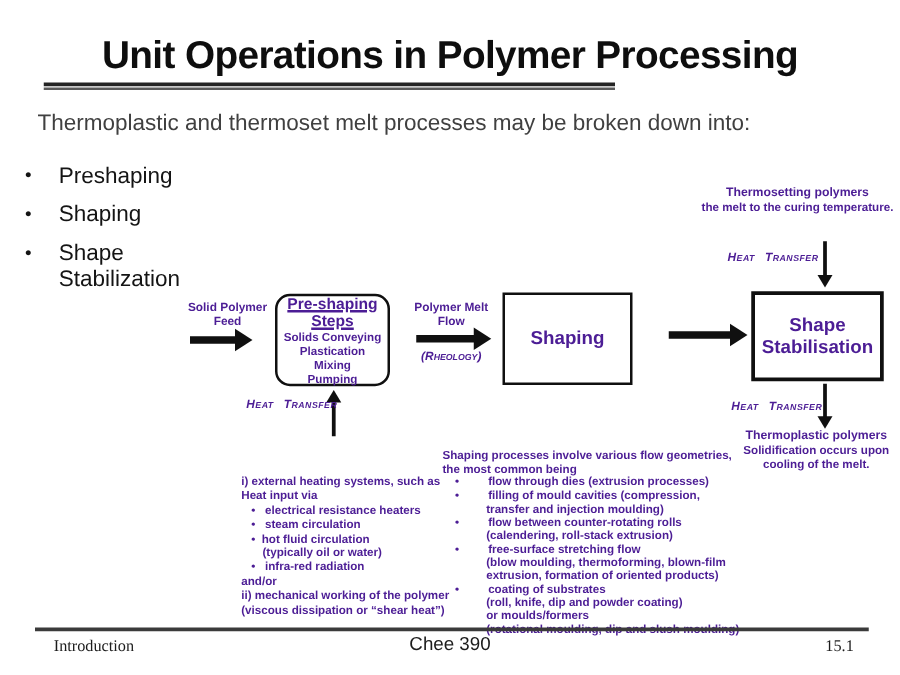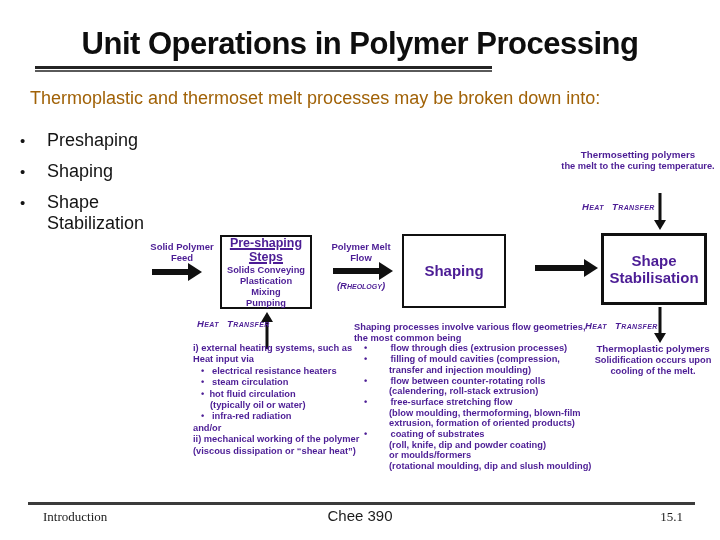--- a/index.html
+++ b/index.html
@@ -11,43 +11,43 @@
   
   .title{
     position:absolute;top:26px;left:0;right:0;text-align:center;
     font-size:31px;font-weight:bold;letter-spacing:-0.5px;color:#0e0e0e;
   }
   .title-underline{
     position:absolute;left:35px;top:66px;width:457px;height:1px;
     border-top:3px solid #242424;border-bottom:2px solid #5a5a5a;
   }
   .subtitle{
-    position:absolute;left:30px;top:88px;font-size:18px;color:#a16207;
+    position:absolute;left:30px;top:88px;font-size:18px;color:#404040;
   }
   
   .bullets{position:absolute;left:20px;top:130px;margin:0;padding:0;list-style:none;}
   .bullet-item{display:flex;align-items:flex-start;margin:0 0 10px 0;font-size:18px;line-height:1.15;color:#141414;}
   .bullet-dot{width:8px;margin-right:19px;font-size:15px;line-height:1.4;}
   .bullet-label{max-width:120px;}
   
   .dg{font-family:Liberation Sans, sans-serif;font-weight:bold;color:#4c1d95;}
   .abs{position:absolute;}
   .ctr{text-align:center;}
   .small{font-size:9.5px;line-height:1.15;}
   .box{border:2px solid #101010;background:#fff;display:flex;flex-direction:column;align-items:center;justify-content:center;}
   .box-title{font-size:15px;line-height:1.15;text-align:center;}
-  .pbx{justify-content:flex-start;}
+  .pbx{justify-content:flex-start;border-radius:12px;}
   .pbx-title{font-size:12.5px;line-height:1.1;text-decoration:underline;text-decoration-thickness:1.5px;}
   .pbx-item{font-size:9.3px;line-height:1.2;}
   .ht{font-size:9.5px;font-style:italic;font-variant:small-caps;letter-spacing:.4px;word-spacing:5px;white-space:nowrap;}
   .rheo{font-size:9.5px;font-style:italic;font-variant:small-caps;}
   .note-title{font-size:9.8px;line-height:1.2;}
   .note-line{font-size:9.3px;line-height:1.2;}
   
-  .tblock{font-size:9.3px;}
+  .tblock{font-size:9.3px;margin-top:37px;}
   .heat-block{line-height:11.4px;width:168px;}
   .shape-block{line-height:10.7px;width:242px;}
   .ln{white-space:nowrap;}
   .heat-block .b{padding-left:8px;}
   .heat-block .i{padding-left:17px;}
   .shape-block .b{padding-left:10px;}
   .shape-block .i{padding-left:35px;}
   
   .harrow{position:absolute;}
   .hshaft{position:absolute;left:0;right:11px;top:50%;transform:translateY(-50%);height:5px;background:#101010;}

